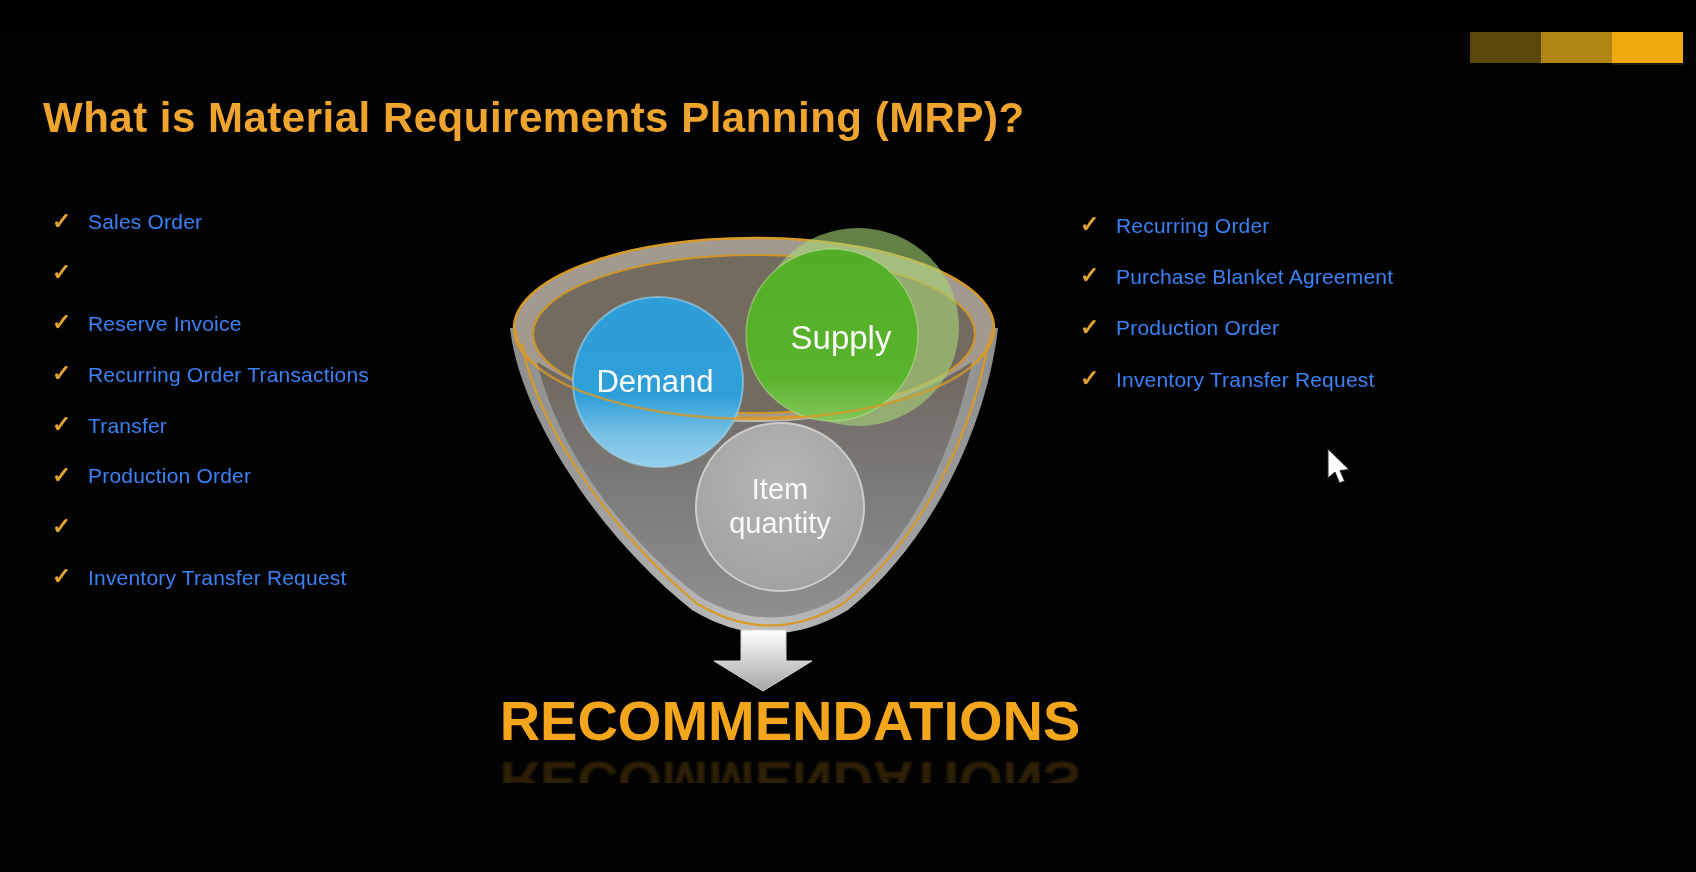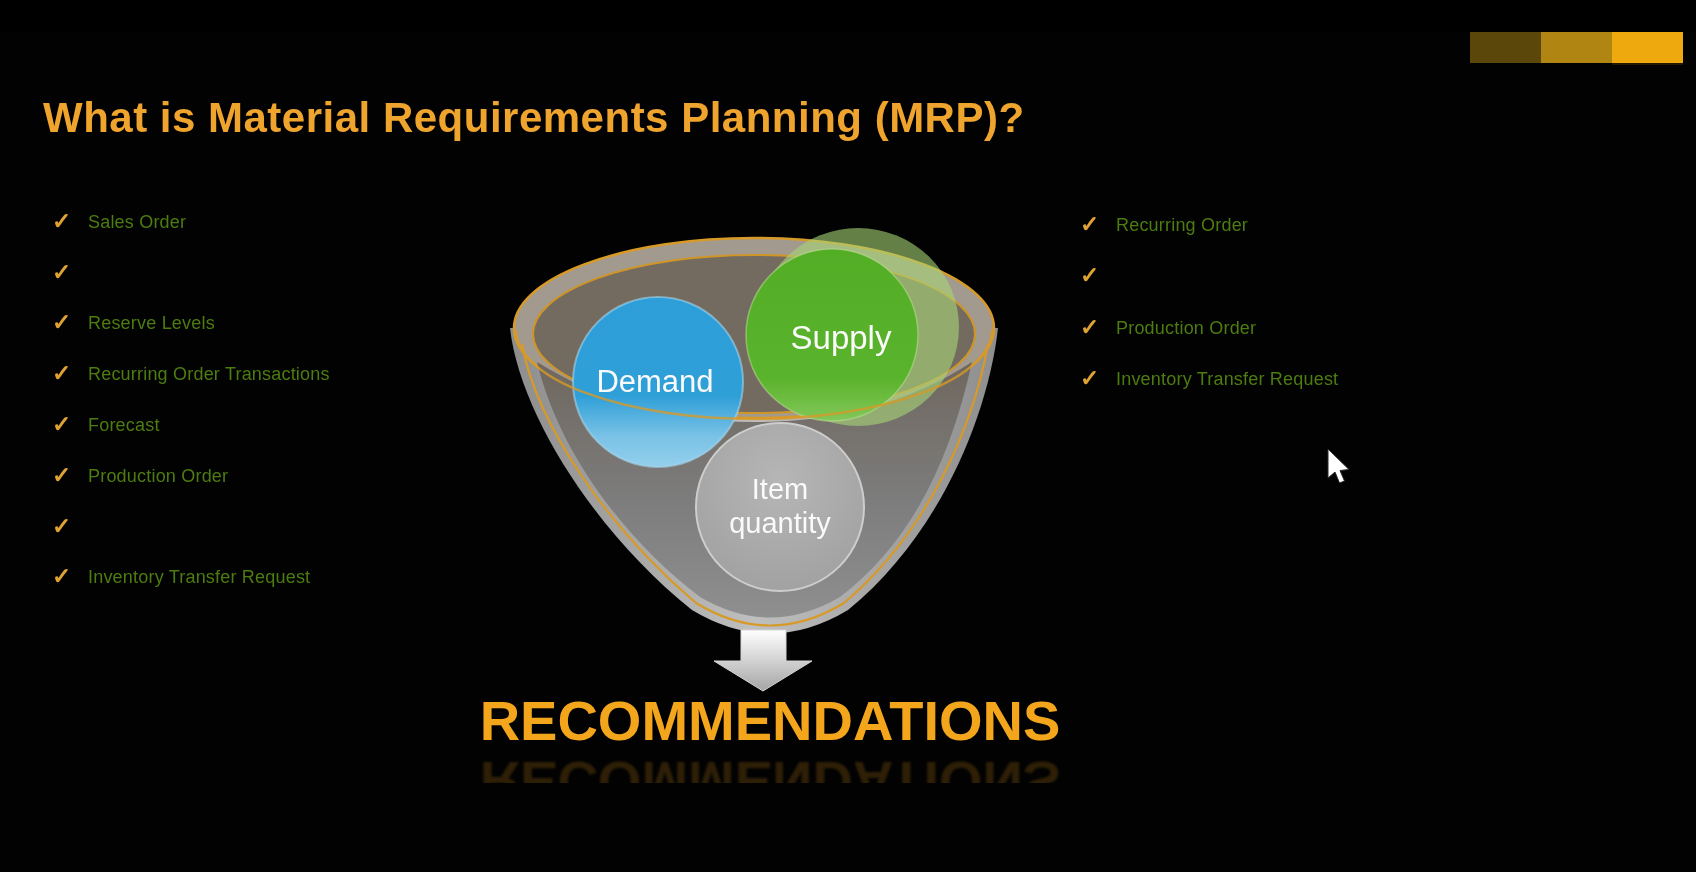--- a/index.html
+++ b/index.html
@@ -25,31 +25,31 @@
   
   .list{position:absolute;list-style:none;margin:0;padding:0;}
   .list-left{left:52px;top:165px;}
   .list-right{left:1080px;top:168px;}
   .list li{display:flex;align-items:center;height:50.8px;}
   .list-right li{height:51.3px;}
   .check{
     width:36px;flex:none;color:#dfa233;font-size:23px;font-weight:bold;
     line-height:1;transform:translateY(-1px);
   }
-  .item-label{color:#4d7c0f;font-size:18px;white-space:nowrap;letter-spacing:.2px;}
+  .item-label{color:#3b82f6;font-size:21px;white-space:nowrap;letter-spacing:.2px;}
 
   
   .funnel-svg{position:absolute;left:420px;top:185px;}
   .circle-label{
     fill:#fafafa;font-family:"Liberation Sans",sans-serif;
     text-anchor:middle;
   }
 
   
-  .reco-wrap{position:absolute;left:430px;top:660px;width:680px;text-align:center;}
+  .reco-wrap{position:absolute;left:450px;top:660px;width:680px;text-align:center;}
   .reco{
     font-size:56px;font-weight:bold;color:#f3a51b;letter-spacing:0;
     line-height:1.05;white-space:nowrap;
   }
   .reco-reflection-clip{height:32px;overflow:hidden;}
   .reco.reflection{
     transform:scaleY(-1);opacity:.18;filter:blur(1px);
   }
 
   
@@ -71,29 +71,29 @@
   <ul class="list list-left">
     <li>
       <span class="check">✓</span>
       <span class="item-label">Sales Order</span>
     </li>
     <li>
       <span class="check">✓</span>
     </li>
     <li>
       <span class="check">✓</span>
-      <span class="item-label">Reserve Levels</span>
+      <span class="item-label">Reserve Invoice</span>
     </li>
     <li>
       <span class="check">✓</span>
       <span class="item-label">Recurring Order Transactions</span>
     </li>
     <li>
       <span class="check">✓</span>
-      <span class="item-label">Forecast</span>
+      <span class="item-label">Transfer</span>
     </li>
     <li>
       <span class="check">✓</span>
       <span class="item-label">Production Order</span>
     </li>
     <li>
       <span class="check">✓</span>
     </li>
     <li>
       <span class="check">✓</span>
@@ -101,20 +101,21 @@
     </li>
   </ul>
 
   <ul class="list list-right">
     <li>
       <span class="check">✓</span>
       <span class="item-label">Recurring Order</span>
     </li>
     <li>
       <span class="check">✓</span>
+      <span class="item-label">Purchase Blanket Agreement</span>
     </li>
     <li>
       <span class="check">✓</span>
       <span class="item-label">Production Order</span>
     </li>
     <li>
       <span class="check">✓</span>
       <span class="item-label">Inventory Transfer Request</span>
     </li>
   </ul>

